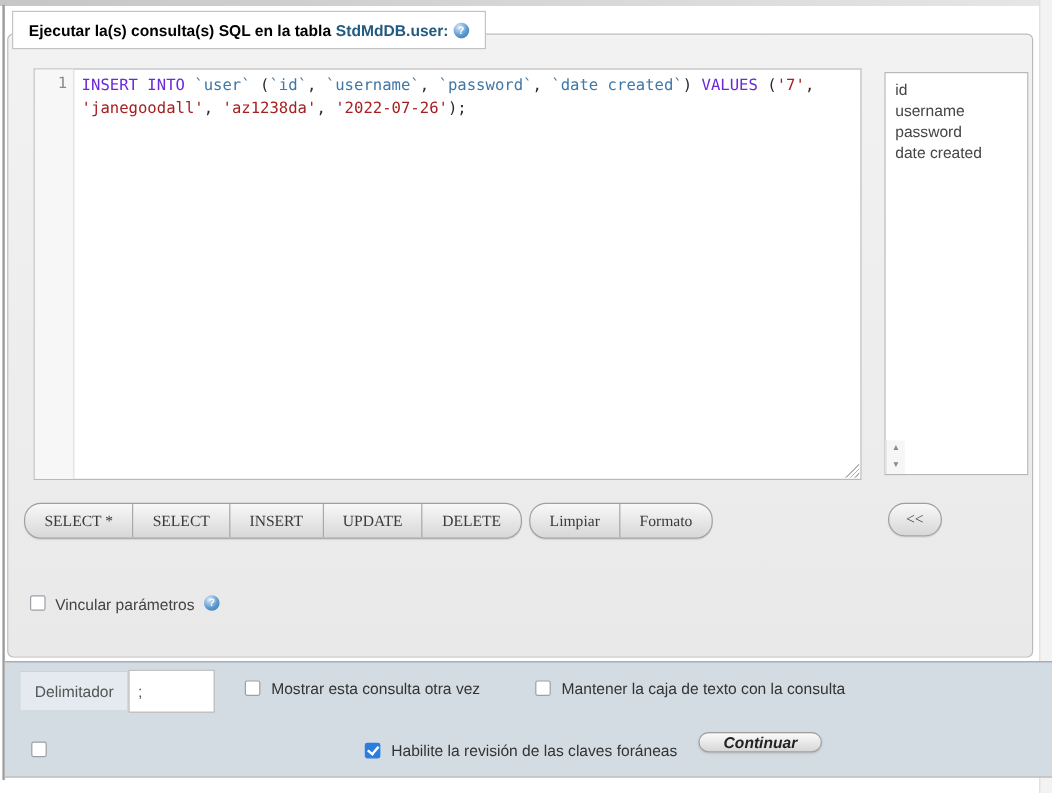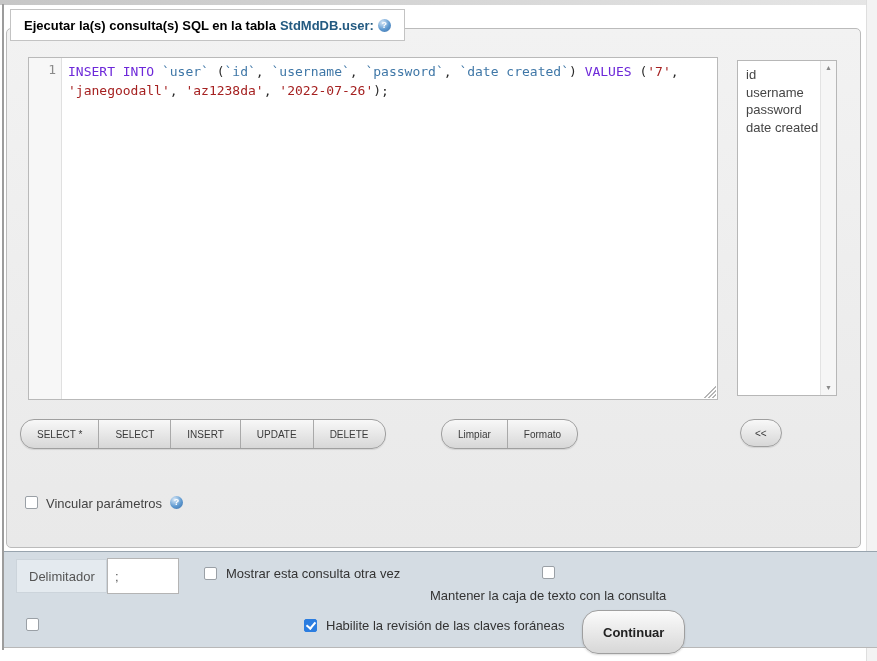--- a/index.html
+++ b/index.html
@@ -34,29 +34,29 @@
   .code{flex:1;font-family:"DejaVu Sans Mono",monospace;font-size:13px;line-height:19px;
         padding:4px 4px 0 6px;white-space:pre-wrap;word-break:break-word;color:#2b2b2b;}
   .tk-kw{color:#6d28d9;}
   .tk-id{color:#3f77a7;}
   .tk-str{color:#a52121;}
   .tk-pl{color:#2b2b2b;}
   .resize-grip{position:absolute;right:1px;bottom:1px;width:12px;height:12px;
                background:linear-gradient(135deg,transparent 0 50%,#b5b5b5 50% 56%,transparent 56% 66%,#b5b5b5 66% 72%,transparent 72% 82%,#b5b5b5 82% 88%,transparent 88%);}
 
   
-  .columns-box{position:absolute;left:737px;top:60px;width:100px;height:336px;background:#fff;
-               border:1px solid #b7b7b7;box-sizing:border-box;display:flex;}
+  .columns-box{position:absolute;left:737px;top:60px;width:120px;height:336px;background:#fff;
+               border:1px solid #b7b7b7;box-sizing:border-box;display:flex;flex-direction:column;}
   .columns-list{flex:1;padding:5px 0 0 8px;color:#454545;line-height:17.5px;overflow:hidden;}
   .columns-scrollbar{width:15px;border-left:1px solid #e3e3e3;background:#f6f6f6;
                      display:flex;flex-direction:column;justify-content:space-between;}
   .scroll-arrow{height:14px;text-align:center;font-size:7px;color:#8a8a8a;line-height:14px;}
 
   
-  .btn,.btn-group{font-family:Liberation Sans, sans-serif;font-size:10px;color:#3a3a3a;}
+  .btn,.btn-group{font-family:Liberation Serif, serif;font-size:13px;color:#3a3a3a;}
   .btn-group{position:absolute;display:inline-flex;height:28px;border:1px solid #9f9f9f;
              border-radius:14px;overflow:hidden;background:linear-gradient(to bottom,#f8f8f8,#d7d7d7);
              box-shadow:0 1px 1px rgba(0,0,0,0.10);}
   .btn-group .seg{display:flex;align-items:center;padding:0 16px;cursor:pointer;}
   .btn-group .seg + .seg{border-left:1px solid #a9a9a9;}
   .btn{position:absolute;height:28px;display:inline-flex;align-items:center;padding:0 18px;
        border:1px solid #9f9f9f;border-radius:14px;
        background:linear-gradient(to bottom,#f8f8f8,#d7d7d7);box-shadow:0 1px 1px rgba(0,0,0,0.10);
        box-sizing:border-box;cursor:pointer;}
 
@@ -72,24 +72,24 @@
   
   .footer{position:absolute;left:4px;top:551px;width:873px;height:97px;background:#d4dce3;
           border-top:1px solid #98a4ae;border-bottom:1px solid #b8b8b8;box-sizing:border-box;}
   .delim-label{position:absolute;left:12px;top:7px;width:91px;height:34px;background:#e4eaef;
                border:1px solid #ccd4db;box-sizing:border-box;color:#555;
                display:flex;align-items:center;padding-left:12px;}
   .delim-input{position:absolute;left:103px;top:6px;width:72px;height:36px;border:1px solid #b4b4b4;
                box-sizing:border-box;background:#fff;font-family:"Liberation Sans",sans-serif;
                font-size:13px;color:#555;padding:0 0 0 7px;}
   .foot-check{position:absolute;display:flex;align-items:center;gap:9px;color:#333;white-space:nowrap;}
-  .continue-btn{position:absolute;left:578px;top:58px;height:44px;padding:0 20px;
+  .continue-btn{position:absolute;left:578px;top:58px;height:17px;padding:0 20px;
                 border:1px solid #9f9f9f;border-radius:16px;display:inline-flex;align-items:center;
                 background:linear-gradient(to bottom,#fbfbfb,#d7d7d7);font-weight:bold;color:#222;
-                box-shadow:0 1px 2px rgba(0,0,0,0.15);cursor:pointer;box-sizing:border-box;}
+                box-shadow:0 1px 2px rgba(0,0,0,0.15);cursor:pointer;box-sizing:border-box;font-style:italic;}
 </style>
 </head>
 <body>
 
 <div id="page">
 
   <div class="top-strip"></div>
   <div class="page-left-border"></div>
   <div class="right-scroll-track"></div>
 
@@ -146,21 +146,21 @@
 
   <div class="footer">
     <div class="delim-label">Delimitador</div>
     <input class="delim-input" type="text" value=";" style="">
 
     <div class="foot-check" style="left:200px;top:14px;">
       <span class="checkbox"></span>
       <span>Mostrar esta consulta otra vez</span>
     </div>
 
-    <div class="foot-check" style="left:426px;top:14px;flex-direction:column;">
+    <div class="foot-check" style="left:442px;top:14px;">
       <span class="checkbox"></span>
       <span>Mantener la caja de texto con la consulta</span>
     </div>
 
     <div class="foot-check" style="left:22px;top:66px;">
       <span class="checkbox"></span>
     </div>
 
     <div class="foot-check" style="left:300px;top:66px;align-items:center;">
       <span class="checkbox checked"></span>

